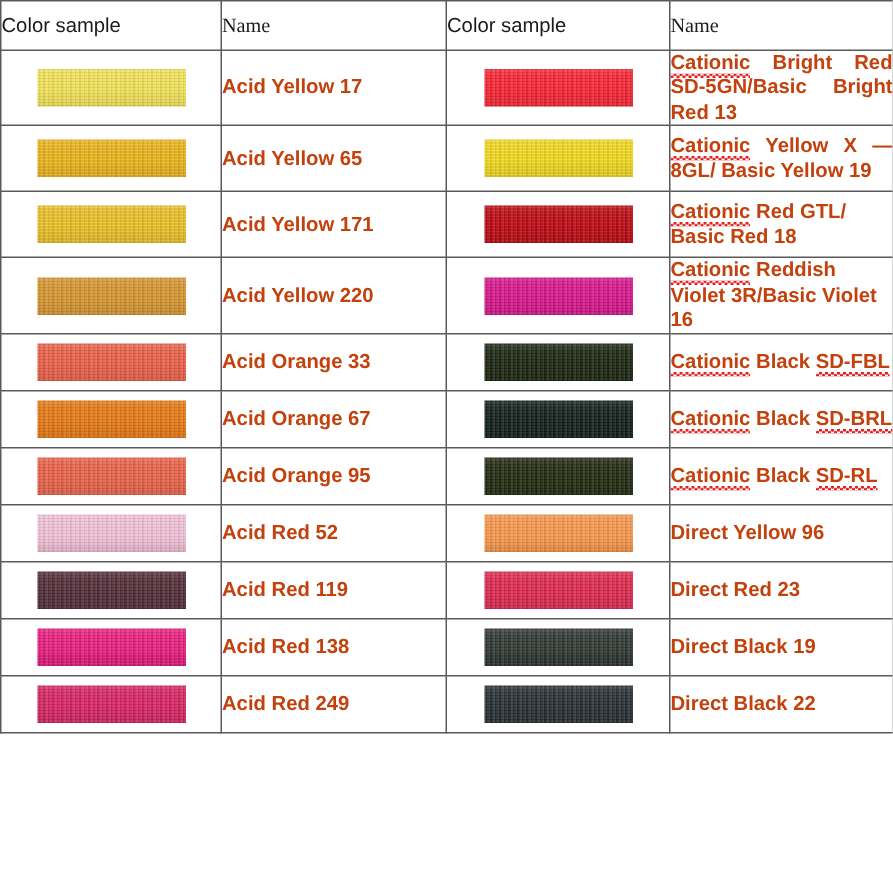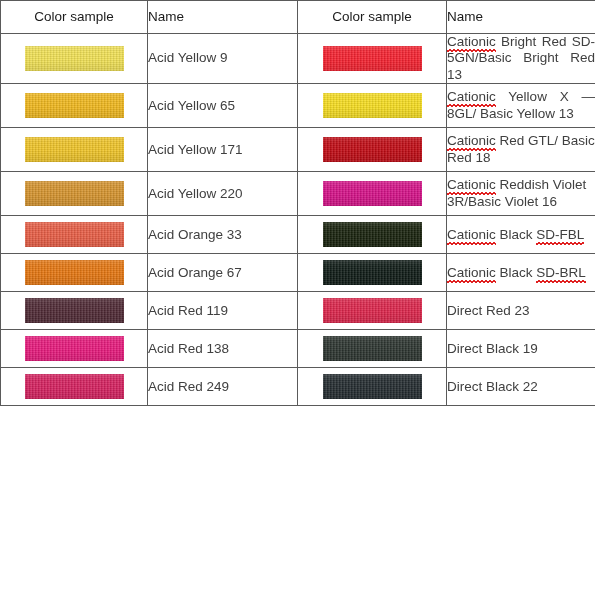--- a/index.html
+++ b/index.html
@@ -32,35 +32,36 @@
     background:#ffffff;
   }
   thead th{
     height:32px;
     font-weight:400;
     font-size:13.5px;
     line-height:1.15;
     color:#1b1b1b;
     border-bottom:2px solid #6b6b6b;
   }
-  th.hdr-sample{text-align:center;}
-  th.hdr-name{text-align:left;padding-left:9px;}
+  th.hdr-sample{text-align:left;}
+  th.hdr-name{text-align:left;padding-left:9px;font-family:Liberation Serif, serif;}
 
   tbody tr{height:38px;}
   tbody tr.tall3{height:49px;}
   tbody tr.tall2{height:44px;}
 
   td.swatch-cell{text-align:center;}
   td.name-cell{
     text-align:left;
     padding:3px 8px 3px 9px;
     font-size:13.5px;
     line-height:1.22;
-    color:#404040;
+    color:#c2410c;
     word-spacing:0;
+    font-weight:bold;
   }
   td.name-cell.justify{
     text-align:justify;
     text-align-last:left;
     -moz-text-align-last:left;
   }
 
   
   .swatch{
     display:inline-block;
@@ -131,29 +132,29 @@
       <tr>
         <th class="hdr-sample">Color sample</th>
         <th class="hdr-name">Name</th>
         <th class="hdr-sample">Color sample</th>
         <th class="hdr-name">Name</th>
       </tr>
     </thead>
     <tbody id="tbody">
         <tr class="tall3">
           <td class="swatch-cell"><span class="swatch" style="background: rgb(240, 224, 84);"><span class="weave"></span><span class="shade"></span></span></td>
-          <td class="name-cell"><span class="nowrap">Acid Yellow 9</span></td>
+          <td class="name-cell"><span class="nowrap">Acid Yellow 17</span></td>
           <td class="swatch-cell"><span class="swatch" style="background: rgb(244, 32, 46);"><span class="weave"></span><span class="shade"></span></span></td>
           <td class="name-cell justify"><span class="sp">Cationic</span><span> Bright Red SD-5GN/Basic Bright Red 13</span></td>
         </tr>
         <tr class="tall2">
           <td class="swatch-cell"><span class="swatch" style="background: rgb(239, 183, 28);"><span class="weave"></span><span class="shade"></span></span></td>
           <td class="name-cell"><span class="nowrap">Acid Yellow 65</span></td>
           <td class="swatch-cell"><span class="swatch" style="background: rgb(245, 220, 31);"><span class="weave"></span><span class="shade"></span></span></td>
-          <td class="name-cell justify"><span class="sp">Cationic</span><span> Yellow X — 8GL/ Basic Yellow 13</span></td>
+          <td class="name-cell justify"><span class="sp">Cationic</span><span> Yellow X — 8GL/ Basic Yellow 19</span></td>
         </tr>
         <tr class="tall2">
           <td class="swatch-cell"><span class="swatch" style="background: rgb(238, 195, 39);"><span class="weave"></span><span class="shade"></span></span></td>
           <td class="name-cell"><span class="nowrap">Acid Yellow 171</span></td>
           <td class="swatch-cell"><span class="swatch" style="background: rgb(191, 9, 18);"><span class="weave"></span><span class="shade"></span></span></td>
           <td class="name-cell"><span class="sp">Cationic</span><span> Red GTL/ Basic Red 18</span></td>
         </tr>
         <tr class="tall2">
           <td class="swatch-cell"><span class="swatch" style="background: rgb(212, 146, 44);"><span class="weave"></span><span class="shade"></span></span></td>
           <td class="name-cell"><span class="nowrap">Acid Yellow 220</span></td>
@@ -166,20 +167,32 @@
           <td class="swatch-cell"><span class="swatch" style="background: rgb(22, 32, 11);"><span class="weave"></span><span class="shade"></span></span></td>
           <td class="name-cell"><span class="sp">Cationic</span><span> Black </span><span class="sp">SD-FBL</span></td>
         </tr>
         <tr>
           <td class="swatch-cell"><span class="swatch" style="background: rgb(228, 117, 15);"><span class="weave"></span><span class="shade"></span></span></td>
           <td class="name-cell"><span class="nowrap">Acid Orange 67</span></td>
           <td class="swatch-cell"><span class="swatch" style="background: rgb(13, 25, 20);"><span class="weave"></span><span class="shade"></span></span></td>
           <td class="name-cell"><span class="sp">Cationic</span><span> Black </span><span class="sp">SD-BRL</span></td>
         </tr>
         <tr>
+          <td class="swatch-cell"><span class="swatch" style="background: rgb(231, 94, 68);"><span class="weave"></span><span class="shade"></span></span></td>
+          <td class="name-cell"><span class="nowrap">Acid Orange 95</span></td>
+          <td class="swatch-cell"><span class="swatch" style="background: rgb(28, 36, 10);"><span class="weave"></span><span class="shade"></span></span></td>
+          <td class="name-cell"><span class="sp">Cationic</span><span> Black </span><span class="sp">SD-RL</span></td>
+        </tr>
+        <tr>
+          <td class="swatch-cell"><span class="swatch" style="background: rgb(239, 191, 213);"><span class="weave"></span><span class="shade"></span></span></td>
+          <td class="name-cell"><span class="nowrap">Acid Red 52</span></td>
+          <td class="swatch-cell"><span class="swatch" style="background: rgb(245, 148, 72);"><span class="weave"></span><span class="shade"></span></span></td>
+          <td class="name-cell"><span>Direct Yellow 96</span></td>
+        </tr>
+        <tr>
           <td class="swatch-cell"><span class="swatch" style="background: rgb(78, 40, 51);"><span class="weave"></span><span class="shade"></span></span></td>
           <td class="name-cell"><span class="nowrap">Acid Red 119</span></td>
           <td class="swatch-cell"><span class="swatch" style="background: rgb(219, 36, 74);"><span class="weave"></span><span class="shade"></span></span></td>
           <td class="name-cell"><span>Direct Red 23</span></td>
         </tr>
         <tr>
           <td class="swatch-cell"><span class="swatch" style="background: rgb(230, 24, 123);"><span class="weave"></span><span class="shade"></span></span></td>
           <td class="name-cell"><span class="nowrap">Acid Red 138</span></td>
           <td class="swatch-cell"><span class="swatch" style="background: rgb(43, 51, 46);"><span class="weave"></span><span class="shade"></span></span></td>
           <td class="name-cell"><span>Direct Black 19</span></td>

